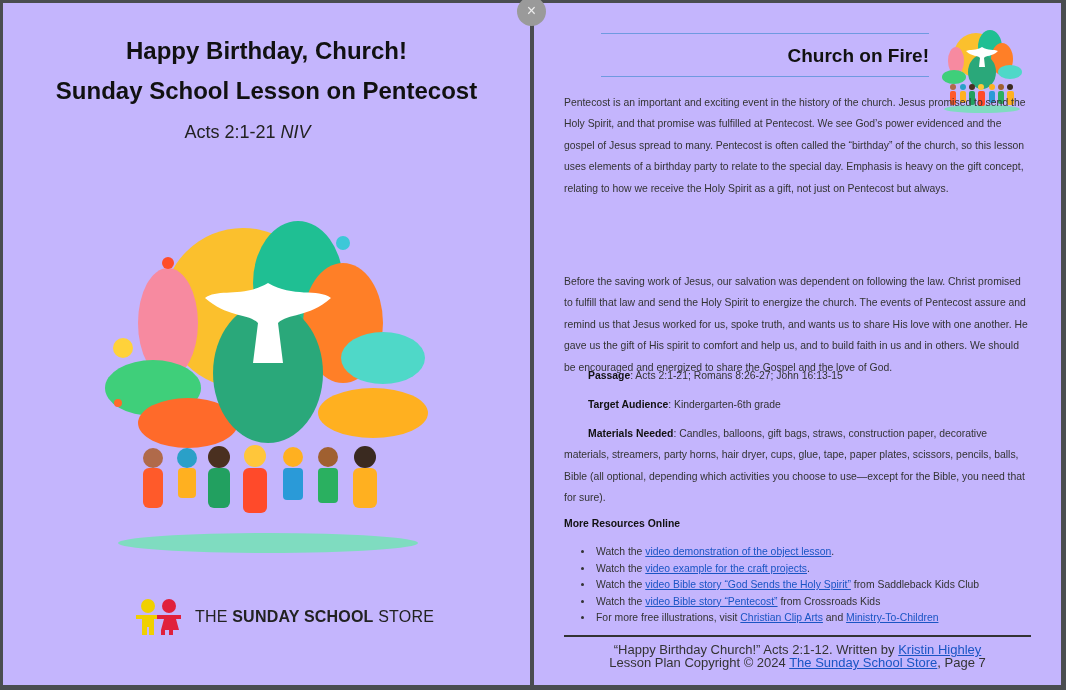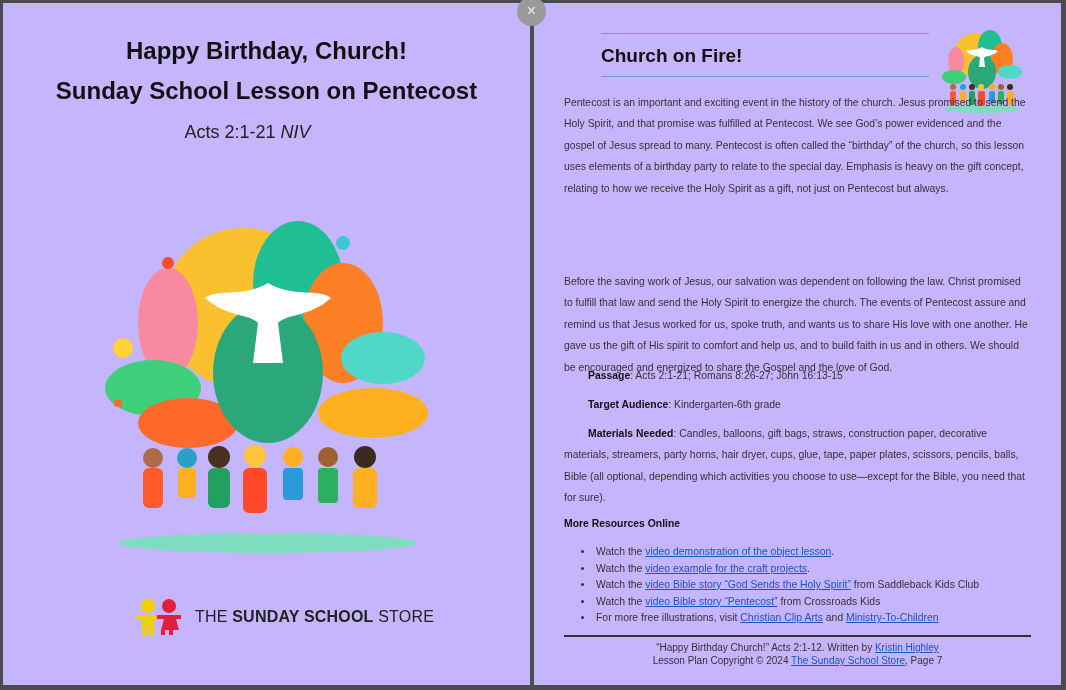--- a/index.html
+++ b/index.html
@@ -18,33 +18,33 @@
   .ref { position:absolute; top:119px; left:0; width:489px; text-align:center; font-size:18px; color:#222; }
   .ref i { font-style:italic; }
   .subtitle { position:absolute; top:155px; left:0; width:527px; text-align:center; font-size:18px; font-style:italic; color:#222; }
   .hero { position:absolute; left:90px; top:210px; width:350px; height:350px; }
   .logo { position:absolute; left:130px; top:594px; display:flex; align-items:center; gap:10px; }
   .logo-text { font-size:16px; color:#222; letter-spacing:0.2px; }
   .logo-text b { font-weight:bold; }
 
   
   .hr-blue { position:absolute; left:67px; width:328px; height:1px; background:#6f9ae0; }
-  .rtitle { position:absolute; top:42px; left:67px; width:328px; text-align:left; font-weight:bold; font-size:19px; color:#111; }
+  .rtitle { position:absolute; top:42px; left:67px; width:328px; text-align:right; font-weight:bold; font-size:19px; color:#111; }
   .thumb { position:absolute; left:404px; top:24px; width:88px; height:88px; }
   .body { position:absolute; left:30px; font-size:10.4px; color:#333; line-height:21.4px; }
   .p1 { top:89px; width:466px; }
   .p2 { top:224px; width:466px;margin-top:44px; }
   .field { position:absolute; left:30px; width:466px; font-size:10.4px; color:#333; line-height:21.4px; }
   .field b { color:#111;margin-left:24px; }
   .res-head { position:absolute; left:30px; top:515px; font-size:10.4px; font-weight:bold; color:#111; }
   ul.res { position:absolute; left:30px; top:541px; margin:0; padding:0 0 0 30px; width:440px; font-size:10.4px; color:#333; line-height:16.5px; }
   ul.res li { padding-left:2px; }
   a { color:#1a55c4; text-decoration:underline; }
   .foot-rule { position:absolute; left:30px; top:632px; width:467px; height:1.5px; background:#333; }
-  .foot { position:absolute; left:30px; width:467px; text-align:center; font-size:10px; color:#333; }
+  .foot { position:absolute; left:30px; width:467px; text-align:center; font-size:13px; color:#333; }
 </style>
 </head>
 <body>
 
 <div id="left-page" class="page">
   <div id="t1" class="title">Happy Birthday, Church!</div>
   <div id="t2" class="title">Sunday School Lesson on Pentecost</div>
   <div class="ref">
     <span>Acts 2:1-21</span>
     <i>NIV</i>

